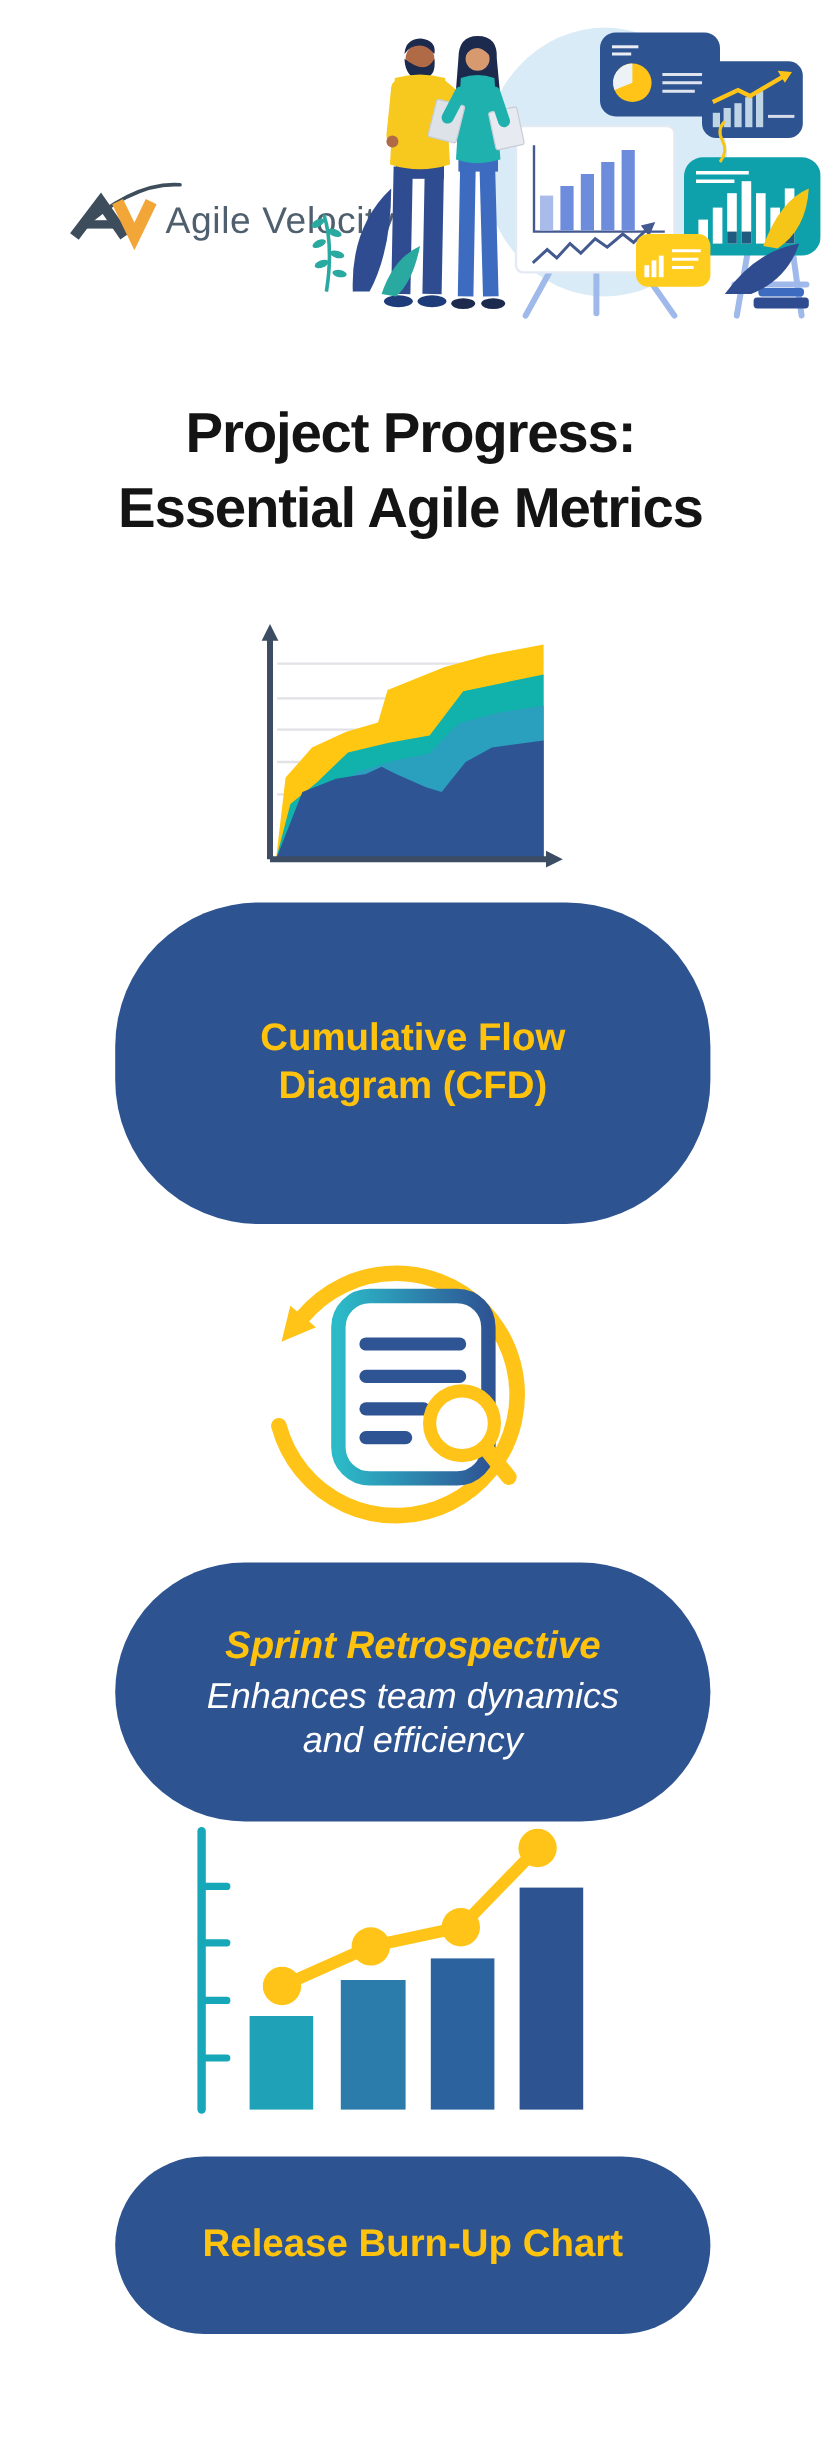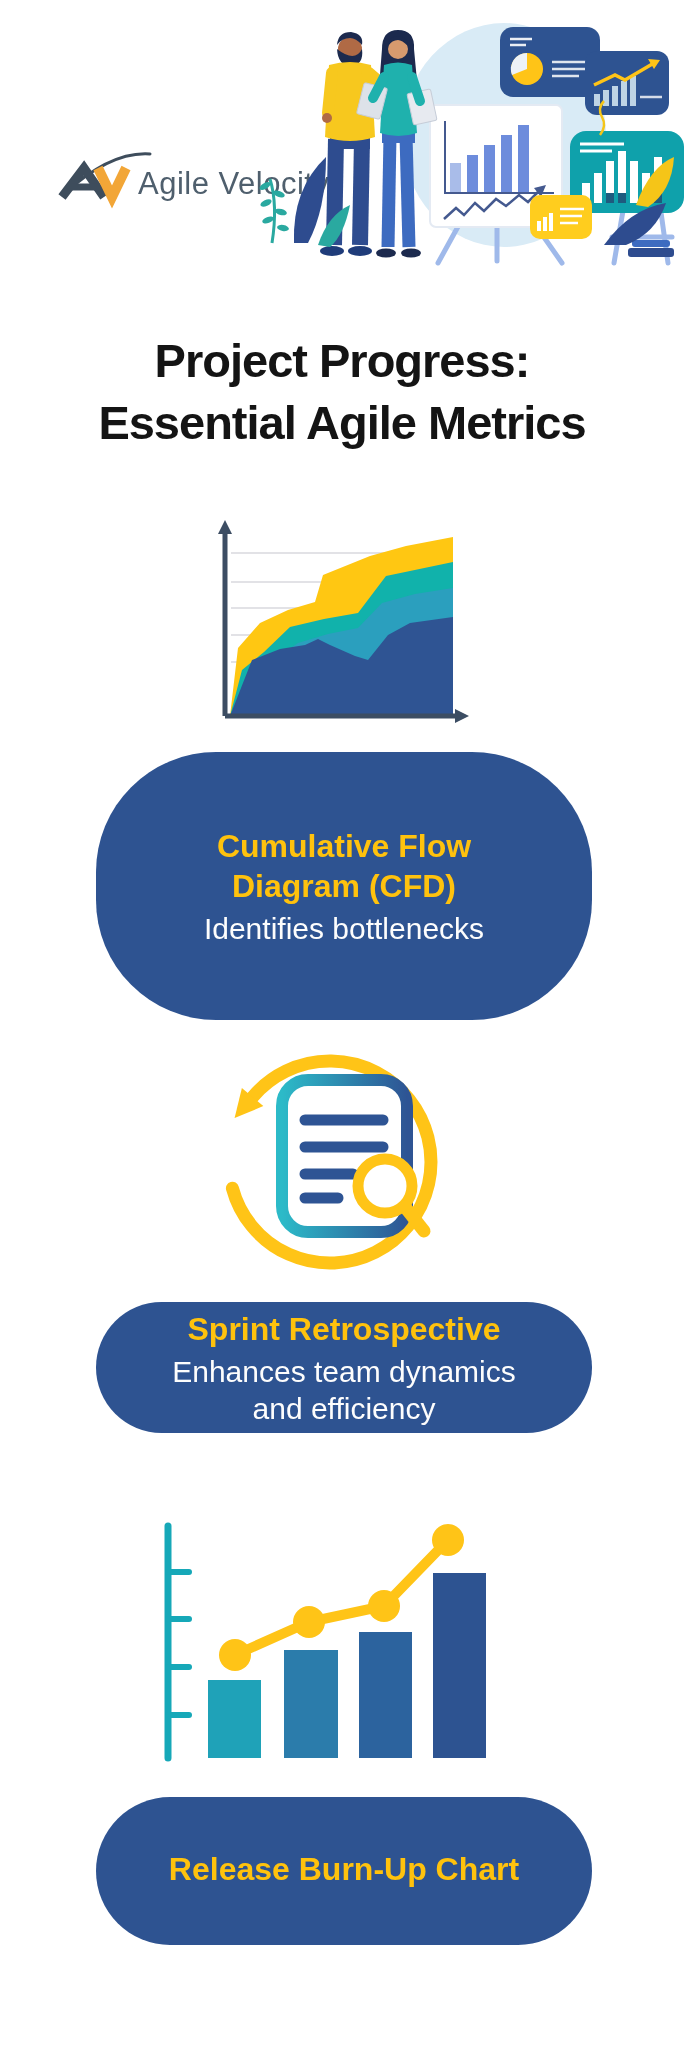--- a/index.html
+++ b/index.html
@@ -23,21 +23,21 @@
   
   .icon-cfd{position:absolute;left:205px;top:518px;}
   .icon-retro{position:absolute;left:212px;top:1032px;}
   .icon-burnup{position:absolute;left:158px;top:1508px;}
 
   
   .pill{position:absolute;left:96px;width:496px;background:#2E5391;border-radius:120px;
         display:flex;flex-direction:column;align-items:center;justify-content:center;
         text-align:center;box-sizing:border-box;padding:8px 20px;}
   .pill-1{top:752px;height:268px;}
-  .pill-2{top:1302px;height:131px;}
+  .pill-2{top:1302px;height:216px;font-style:italic;}
   .pill-3{top:1797px;height:148px;}
   .pill-title{color:#FFC20D;font-weight:bold;font-size:32px;line-height:40px;margin:0 0 4px 0;}
   .pill-title span{display:block;}
   .pill-desc{color:#FDFDFD;font-size:30px;line-height:37px;margin:0;font-weight:normal;}
   .pill-desc span{display:block;}
 </style>
 </head>
 <body>
 
 <div class="page">
@@ -204,21 +204,20 @@
     <polygon points="20,2 13,16 27,16" fill="#3C4D63"></polygon>
     <polygon points="264,198 250,191 250,205" fill="#3C4D63"></polygon>
   </svg>
 
   <div class="pill pill-1">
     <h2 class="pill-title">
       <span>Cumulative Flow</span>
       <span>Diagram (CFD)</span>
     </h2>
     <p class="pill-desc">
-      <span>Identifies bottlenecks</span>
     </p>
   </div>
 
   <svg class="icon-retro" width="236" height="262" viewBox="0 0 236 262" aria-hidden="true">
     <defs>
       <linearGradient id="docGrad" x1="0" y1="0" x2="1" y2="0">
         <stop offset="0" stop-color="#2CBAC8"></stop>
         <stop offset="1" stop-color="#2E5494"></stop>
       </linearGradient>
     </defs>

